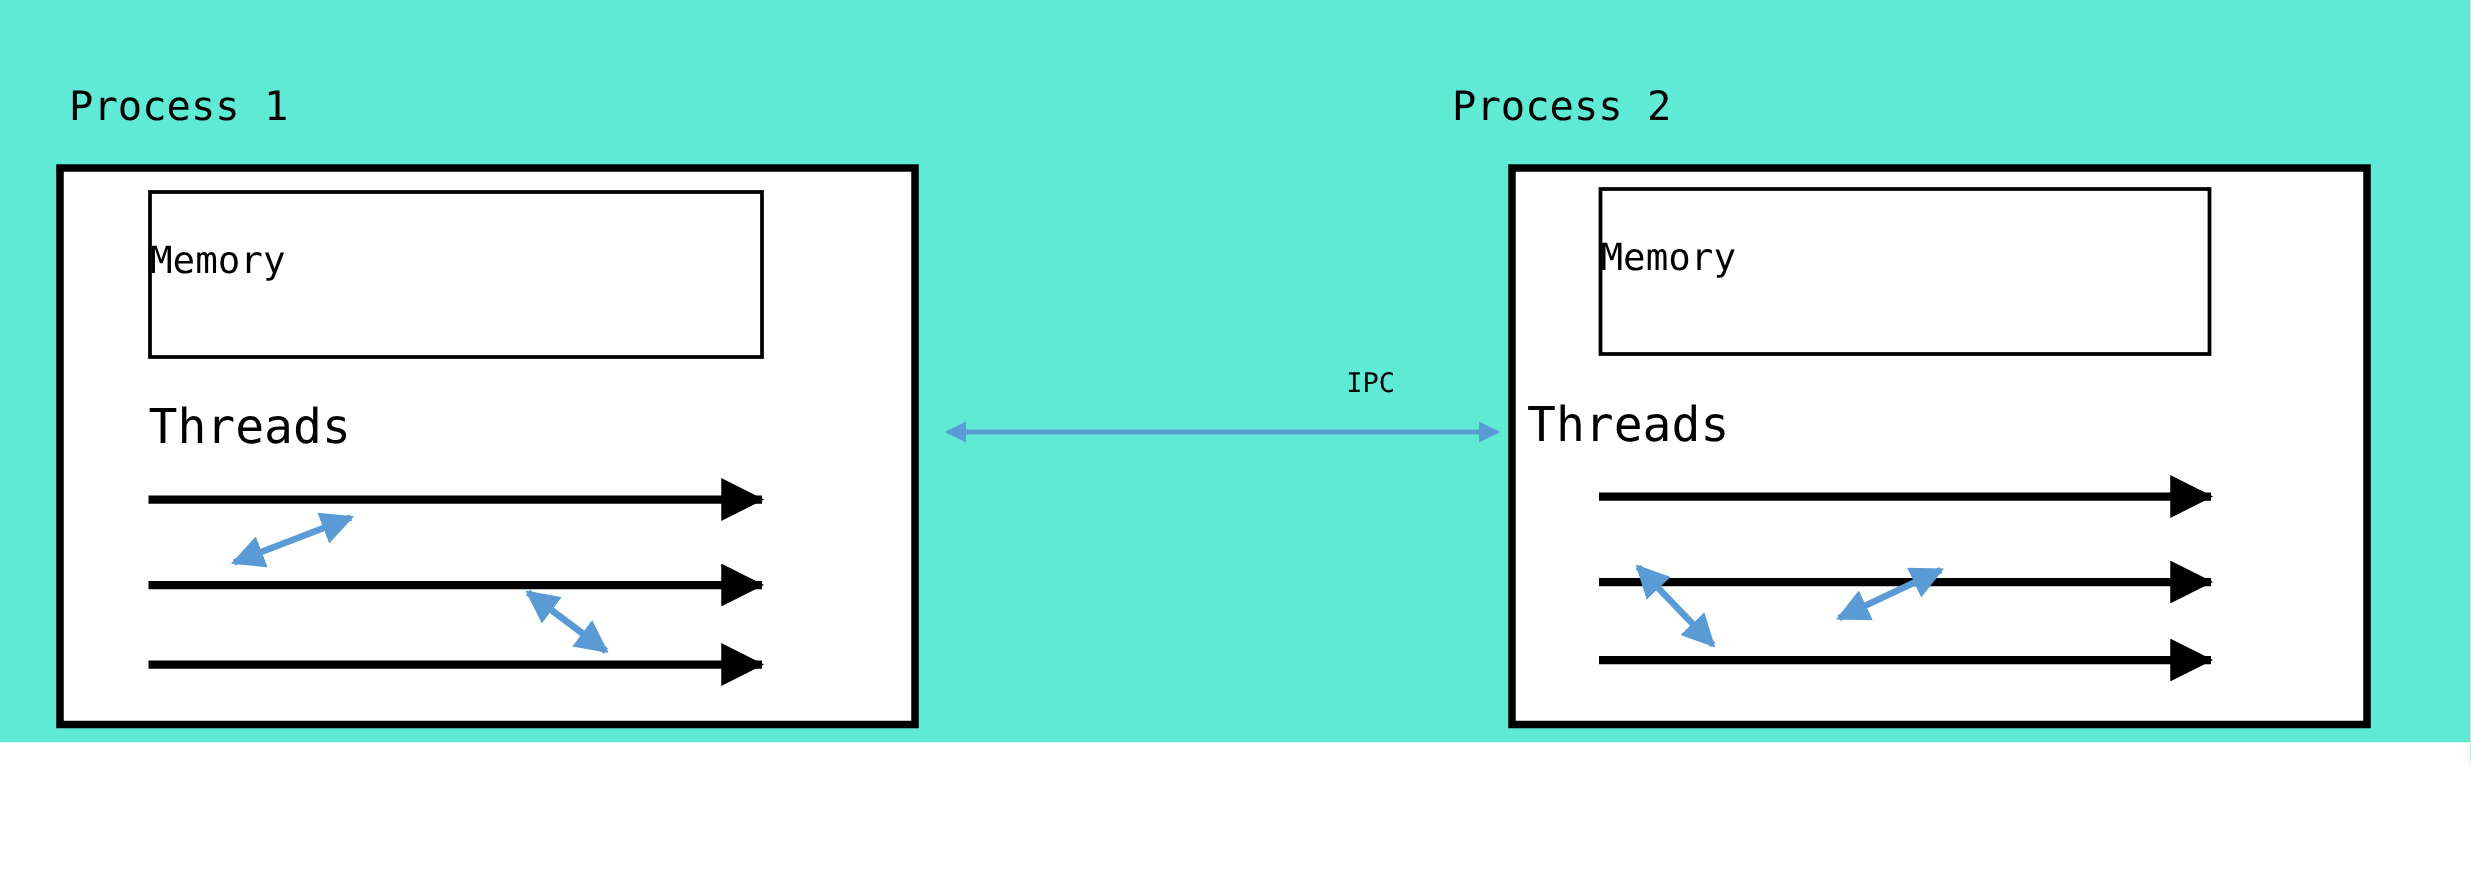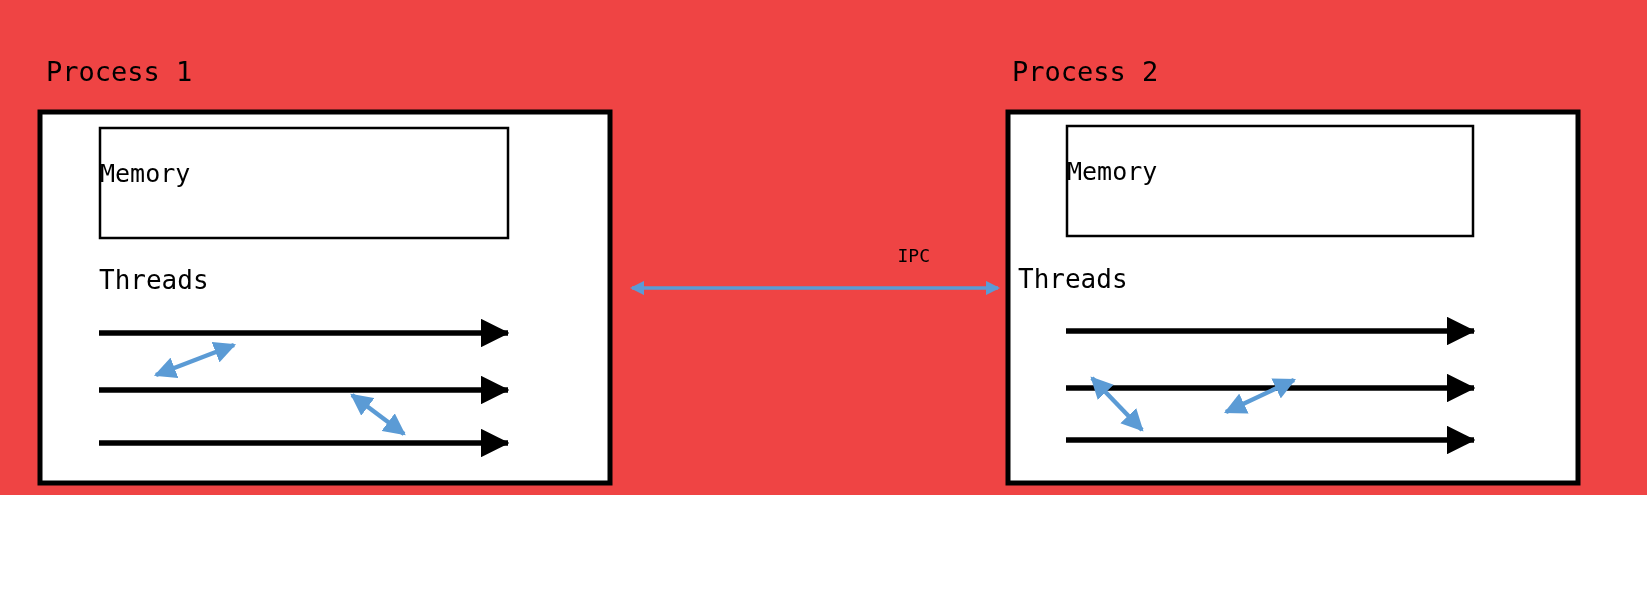--- a/index.html
+++ b/index.html
@@ -8,42 +8,42 @@
     padding: 0;
     background: #ffffff;
   }
   body {
     font-family: "DejaVu Sans Mono", "Liberation Mono", monospace;
   }
   #canvas {
     position: relative;
     width: 1647px;
     height: 495px;
-    background: #ef4444;
+    background: #5eead4;
     overflow: hidden;
   }
   .diagram-svg {
     position: absolute;
     left: 0;
     top: 0;
     width: 1647px;
     height: 591px;
   }
   .proc-label {
     position: absolute;
     font-family: "DejaVu Sans Mono", "Liberation Mono", monospace;
     font-size: 27px;
     color: #000000;
     letter-spacing: 0px;
     white-space: nowrap;
   }
   .threads-label {
     position: absolute;
     font-family: "DejaVu Sans Mono", "Liberation Mono", monospace;
-    font-size: 26px;
+    font-size: 32px;
     color: #000000;
     white-space: nowrap;
   }
   .memory-label {
     position: absolute;
     font-family: "DejaVu Sans Mono", "Liberation Mono", monospace;
     font-size: 25px;
     color: #000000;
     white-space: nowrap;
     text-align: left;
@@ -108,19 +108,19 @@
   </svg>
 
   <div class="proc-label" style="left:46px; top:56px;">Process 1</div>
 
   <div class="memory-label" style="left:100px; top:159px; width:408px;">Memory</div>
 
   <div class="threads-label" style="left:99px; top:265px;">Threads</div>
 
   <div class="ipc-label" style="left:700px; top:245px; width:230px;">IPC</div>
 
-  <div class="proc-label" style="left:968px; top:56px;margin-left:44px;">Process 2</div>
+  <div class="proc-label" style="left:968px; top:56px;">Process 2</div>
 
   <div class="memory-label" style="left:1067px; top:157px; width:406px;">Memory</div>
 
   <div class="threads-label" style="left:1018px; top:264px;">Threads</div>
 
 </div>
 
 </body></html>

